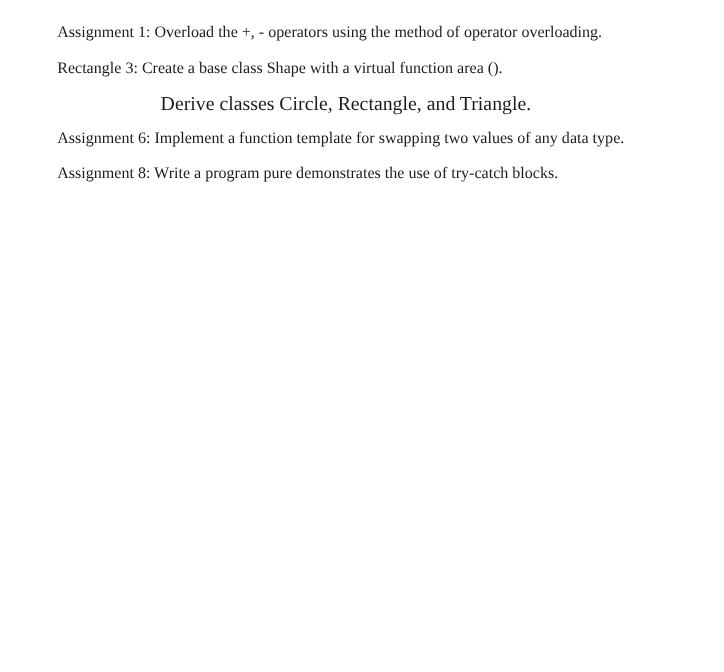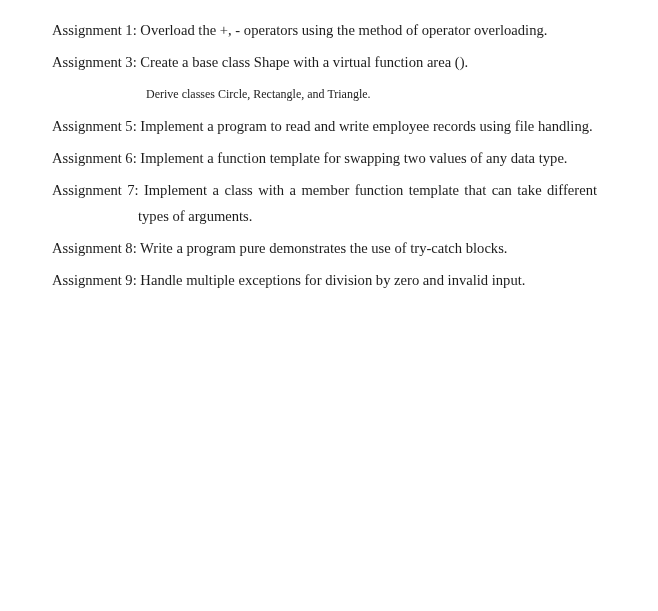--- a/index.html
+++ b/index.html
@@ -39,46 +39,43 @@
     -webkit-hyphens: none;
   }
   
   .assignment.single {
     text-align: left;
   }
   .assignment.last-flush {
     text-align: left;
   }
   .derive-line {
-    font-size: 12px;
+    font-size: 18px;
     line-height: 25.5px;
     margin: 0 0 6.5px 0;
     padding: 0 0 0 94px;
     text-align: left;
   }
 </style>
 </head>
 <body>
 
 <div class="page">
   <div class="doc-body">
 
     <p class="assignment single">Assignment 1: Overload the +, - operators using the method of operator overloading.</p>
 
 
 
-    <p class="assignment single">Assignment 3: Create a base class Shape with a virtual function area ().</p>
+    <p class="assignment single">Rectangle 3: Create a base class Shape with a virtual function area ().</p>
 
     <p class="derive-line">Derive classes Circle, Rectangle, and Triangle.</p>
 
 
-    <p class="assignment last-flush">Assignment 5: Implement a program to read and write employee records using file handling.</p>
 
     <p class="assignment last-flush">Assignment 6: Implement a function template for swapping two values of any data type.</p>
 
-    <p class="assignment">Assignment 7: Implement a class with a member function template that can take different types of arguments.</p>
 
     <p class="assignment single">Assignment 8: Write a program pure demonstrates the use of try-catch blocks.</p>
 
-    <p class="assignment single">Assignment 9: Handle multiple exceptions for division by zero and invalid input.</p>
 
   </div>
 </div>
 
 </body></html>

